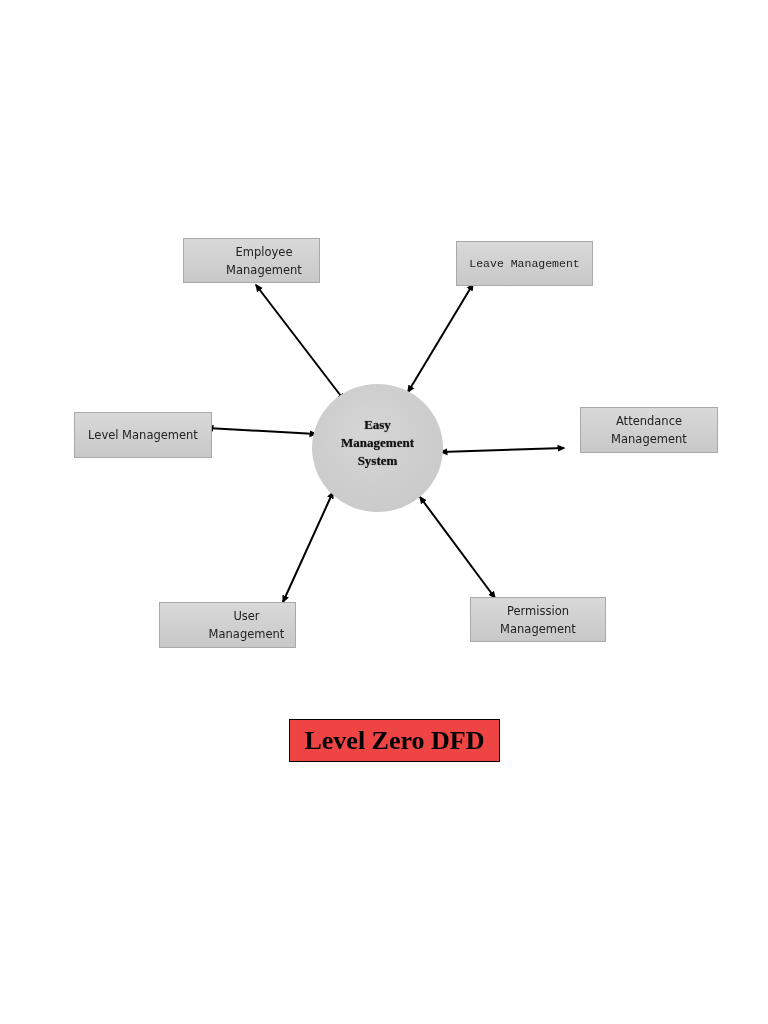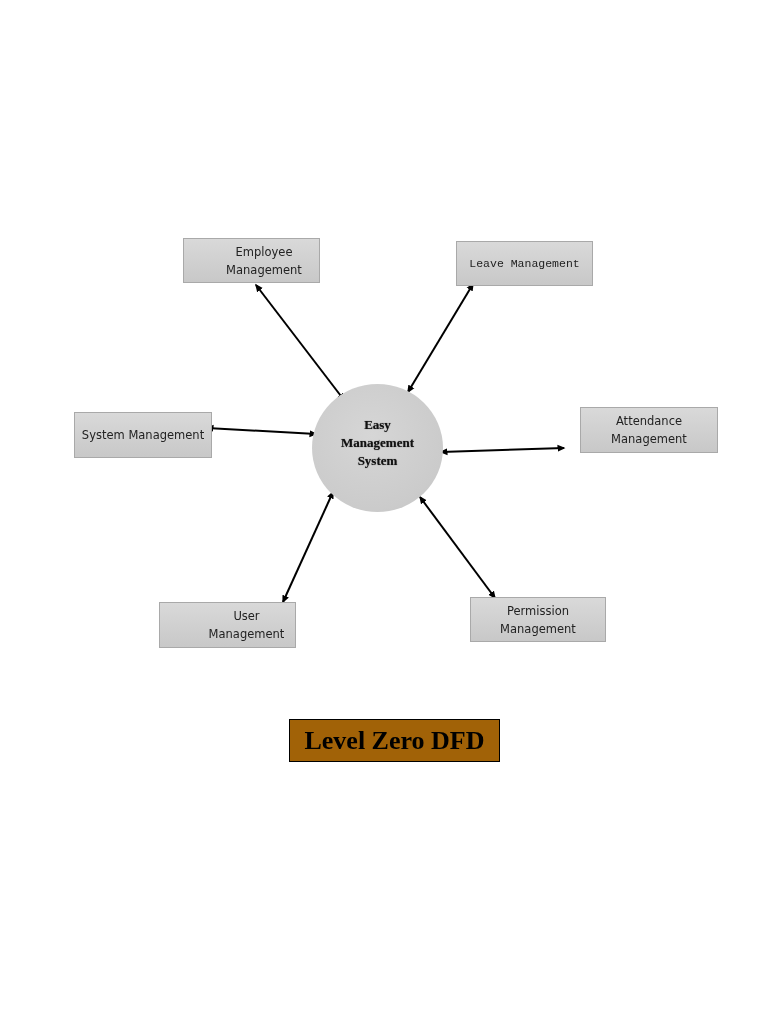--- a/index.html
+++ b/index.html
@@ -32,21 +32,21 @@
       font-weight: bold;
       color: #111111;
       text-shadow: 0 0 1px #555;
     }
     .circle span { display: block; width: 100px; margin-top: -10px; }
     .title-box {
       position: absolute;
       box-sizing: border-box;
       left: 289px; top: 719px; width: 211px; height: 43px;
       border: 1px solid #000000;
-      background: #a16207;
+      background: #ef4444;
       display: flex; align-items: center; justify-content: center;
       font-family: "Liberation Serif", serif;
       font-weight: bold;
       font-size: 26px;
       color: #000000;
     }
     svg.arrows { position: absolute; left: 0; top: 0; }
   </style>
 </head>
 <body>
@@ -69,21 +69,21 @@
 
   <div class="box" style="left:183px; top:238px; width:137px; height:45px;padding-left:31px;">
     <span style="width:90px;">Employee Management</span>
   </div>
 
   <div class="box" style="left:456px; top:241px; width:137px; height:45px;font-family:Liberation Mono, monospace;">
     <span>Leave Management</span>
   </div>
 
   <div class="box" style="left:74px; top:412px; width:138px; height:46px;">
-    <span>System Management</span>
+    <span>Level Management</span>
   </div>
 
   <div class="box" style="left:560px; top:407px; width:138px; height:46px;margin-left:20px;">
     <span style="width:90px;">Attendance Management</span>
   </div>
 
   <div class="box" style="left:159px; top:602px; width:137px; height:46px;padding-left:44px;">
     <span>User Management</span>
   </div>
 

